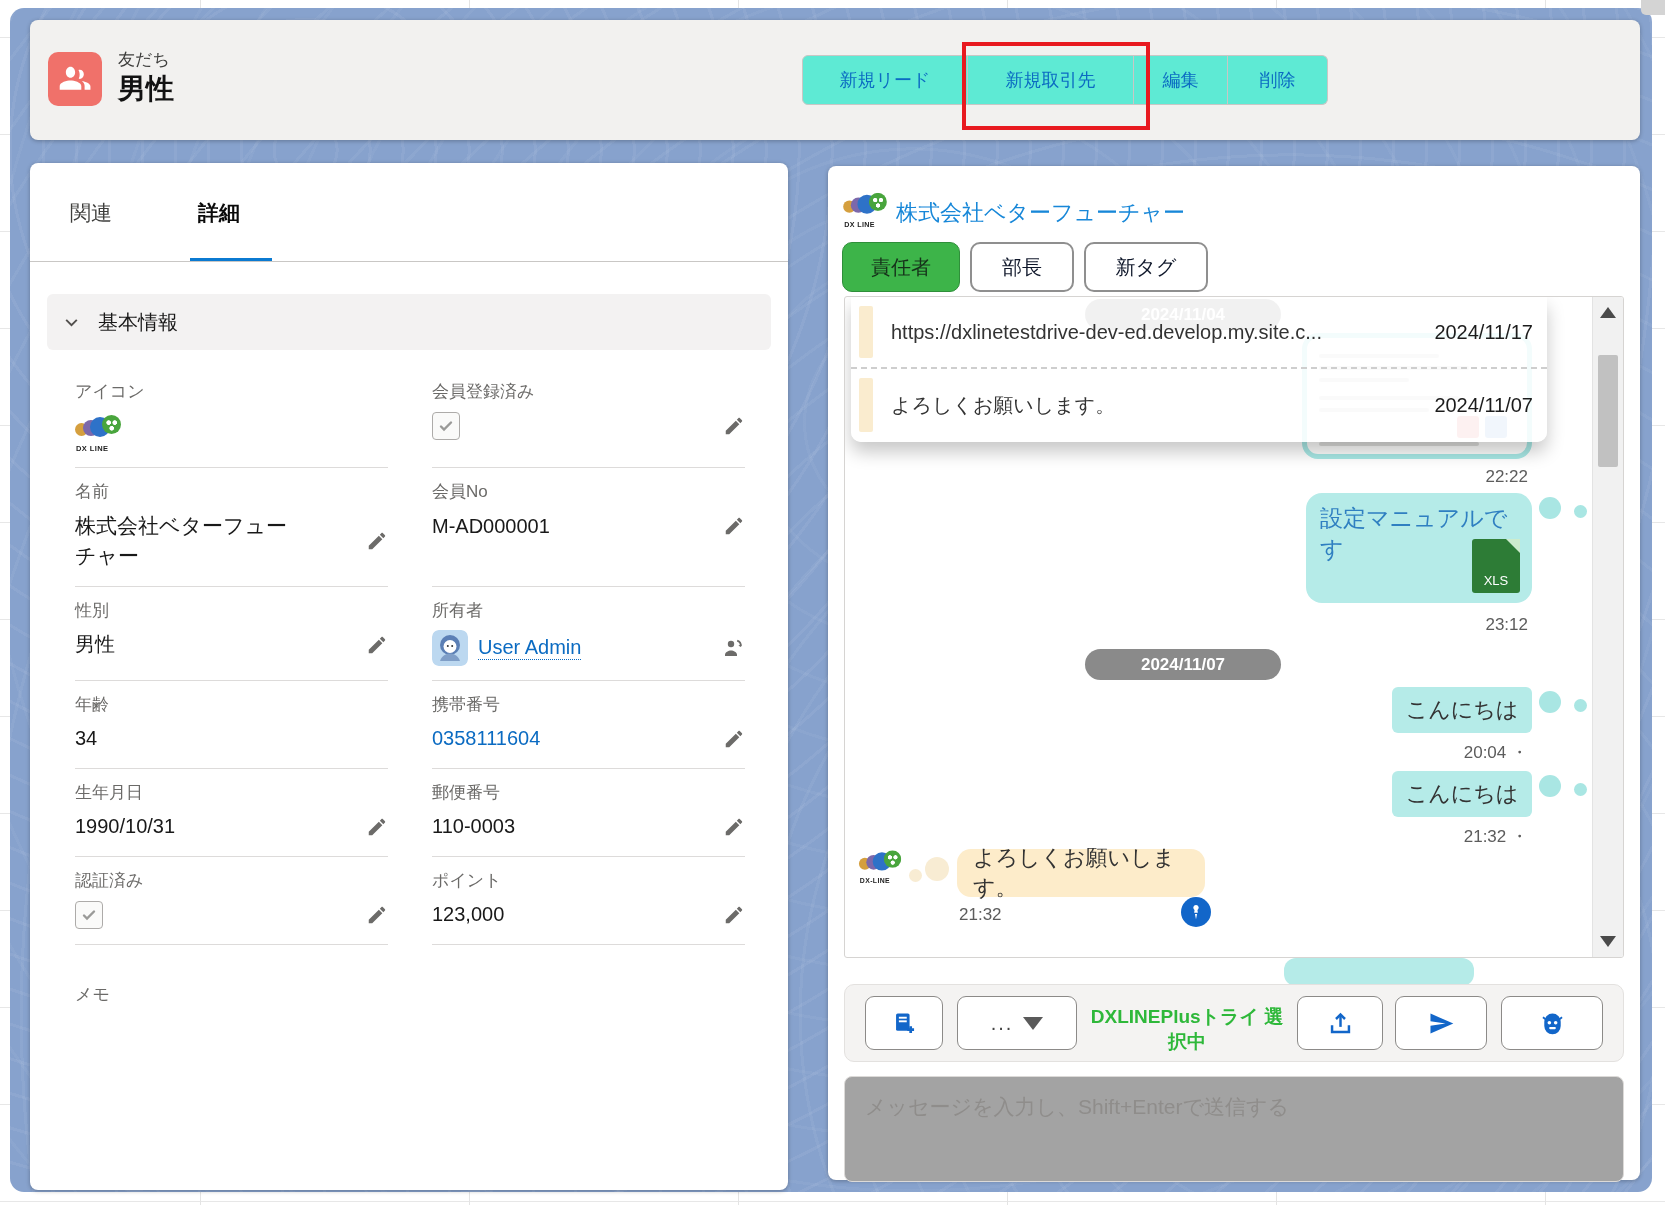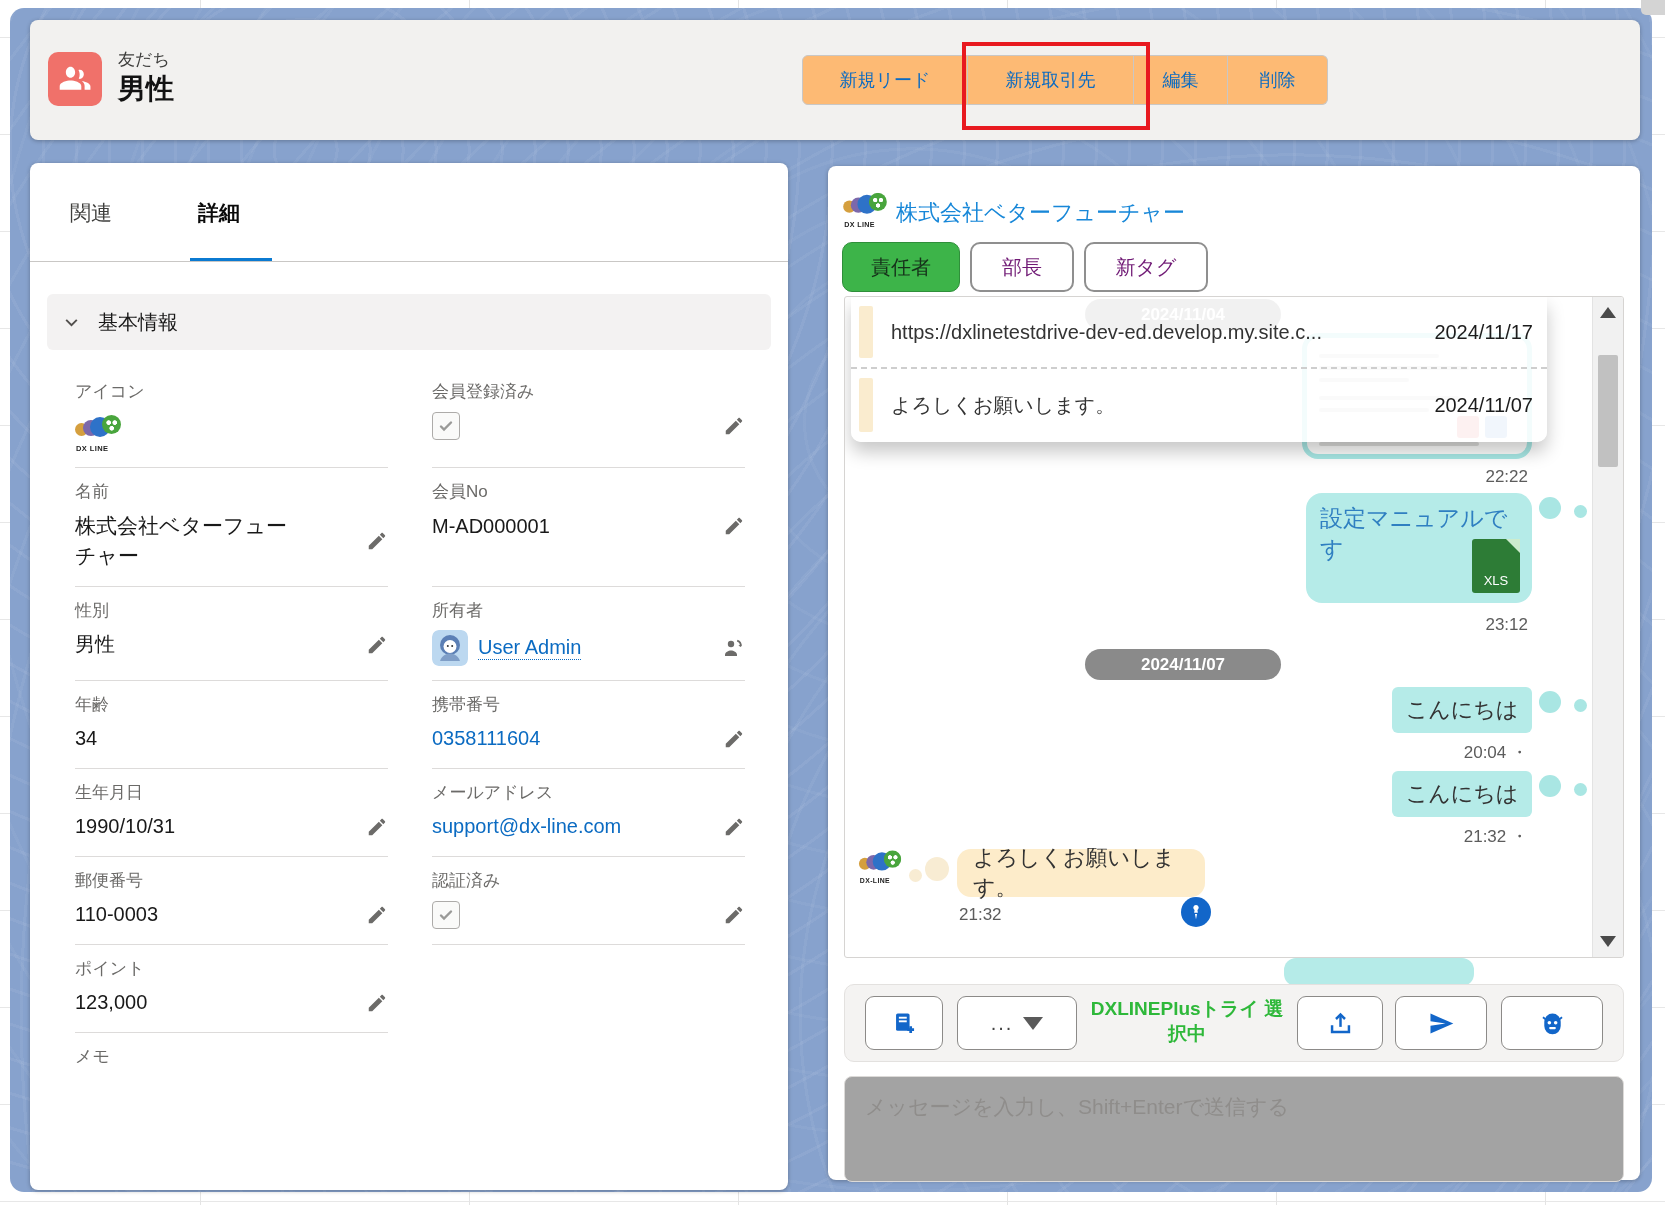--- a/index.html
+++ b/index.html
@@ -22,21 +22,21 @@
   .card{position:absolute;background:#fff;border-radius:8px;box-shadow:0 1px 4px rgba(0,0,0,.28)}
 
   
   .header-card{left:30px;top:20px;width:1610px;height:120px;background:#f2f1ef}
   .record-icon{position:absolute;left:18px;top:32px;width:54px;height:54px;background:#f0716a;border-radius:10px;
     display:flex;align-items:center;justify-content:center}
   .record-icon svg{width:36px;height:36px}
   .record-type{position:absolute;left:88px;top:28px;font-size:17px;color:#3e3e3c}
   .record-title{position:absolute;left:88px;top:50px;font-size:28px;font-weight:bold;color:#121212}
   .action-group{position:absolute;left:772px;top:35px;height:50px;display:flex}
-  .action-btn{box-sizing:border-box;height:50px;border:1px solid #c9c7c5;border-left-width:0;background:#fdba74;
+  .action-btn{box-sizing:border-box;height:50px;border:1px solid #c9c7c5;border-left-width:0;background:#5eead4;
     color:#0b6bc2;font-size:18px;font-family:inherit;display:flex;align-items:center;justify-content:center;
     padding:18px;cursor:pointer}
   .action-btn:first-child{border-left-width:1px;border-radius:6px 0 0 6px}
   .action-btn:last-child{border-radius:0 6px 6px 0}
   .b-w1{width:166px}.b-w2{width:166px}.b-w3{width:94px}.b-w4{width:190px}.b-w5{width:100px}
   .red-box{position:absolute;left:932px;top:22px;width:180px;height:80px;border:4px solid #e8191f;pointer-events:none}
 
   
   .left-card{left:30px;top:163px;width:758px;height:1027px}
   .tab{position:absolute;top:36px;font-size:21px;color:#3e3e3c;cursor:pointer}
@@ -79,21 +79,21 @@
       radial-gradient(circle at 51% 70%,#fff 2px,transparent 2.6px)}
   .dxlogo .lg-text{position:absolute;left:1px;bottom:0;font-size:7.5px;font-weight:bold;color:#222;letter-spacing:.4px;white-space:nowrap}
 
   
   .right-card{left:828px;top:166px;width:812px;height:1014px}
   .chat-head-logo{position:absolute;left:14px;top:22px;transform:scale(.95)}
   .chat-contact{position:absolute;left:68px;top:32px;font-size:22px;color:#1787d8;cursor:pointer}
   .tagbtn{position:absolute;top:76px;height:50px;box-sizing:border-box;border-radius:10px;font-size:20px;
     display:flex;align-items:center;justify-content:center;cursor:pointer;font-family:Liberation Mono, monospace}
   .tag-green{left:14px;width:118px;background:#3db449;border:1px solid #2f8f3a;color:#16301a}
-  .tag-plain{background:#fff;border:2px solid #8f8f8f;color:#701a75}
+  .tag-plain{background:#fff;border:2px solid #8f8f8f;color:#0f172a}
   .tag2{left:142px;width:104px}
   .tag3{left:256px;width:124px}
 
   .chat-box{position:absolute;left:16px;top:130px;width:780px;height:662px;border:1px solid #d6d4d2;border-radius:3px;
     background:#fff;box-sizing:border-box;overflow:hidden}
   .scrollbar{position:absolute;right:0;top:0;bottom:0;width:30px;background:#f1f1f1;border-left:1px solid #e3e3e3;z-index:6}
   .sb-up,.sb-down{position:absolute;left:7px;width:0;height:0;border-left:8px solid transparent;border-right:8px solid transparent;cursor:pointer}
   .sb-up{top:10px;border-bottom:11px solid #4a4a4a}
   .sb-down{bottom:10px;border-top:11px solid #4a4a4a}
   .sb-thumb{position:absolute;left:5px;top:58px;width:20px;height:112px;background:#c1c1c1;border-radius:2px;cursor:pointer}
@@ -139,21 +139,21 @@
 
   .toolbar{position:absolute;left:16px;top:818px;width:780px;height:78px;background:#f4f3f2;border:1px solid #e3e1df;
     border-radius:10px;box-sizing:border-box}
   .tb-btn{position:absolute;top:11px;height:54px;box-sizing:border-box;border:1.6px solid #8c8a88;border-radius:9px;background:#fff;
     display:flex;align-items:center;justify-content:center;gap:10px;cursor:pointer;font-family:inherit}
   .tb-btn svg{width:27px;height:27px}
   .tb-1{left:20px;width:78px}
   .tb-2{left:112px;width:120px}
   .tb-more{font-size:20px;color:#444;letter-spacing:2px}
   .tb-caret{width:0;height:0;border-left:10px solid transparent;border-right:10px solid transparent;border-top:13px solid #5a5a5a}
-  .tb-plan{position:absolute;left:238px;top:12px;width:208px;font-size:19px;font-weight:bold;color:#2eb83a;
+  .tb-plan{position:absolute;left:238px;top:20px;width:208px;font-size:19px;font-weight:bold;color:#2eb83a;
     line-height:1.3;text-align:center}
   .tb-3{left:452px;width:86px}
   .tb-4{left:550px;width:92px}
   .tb-5{left:656px;width:102px}
 
   .composer{position:absolute;left:16px;top:910px;width:780px;height:106px;border:1px solid #dcdad8;border-radius:8px;
     box-sizing:border-box;background:#a3a3a3}
   .composer textarea{width:100%;height:100%;box-sizing:border-box;border:none;outline:none;resize:none;background:transparent;
     padding:16px 20px;font-size:21px;color:#444;font-family:inherit}
   .composer textarea::placeholder{color:#8f8d8b}
@@ -298,29 +298,20 @@
     <div class="cell">
       <div class="flabel">生年月日</div>
       <div class="fvalrow">
         <div class="fval">1990/10/31</div>
         <span class="pencil"><svg viewBox="0 0 24 24">
               <path d="M3 17.2V21h3.8L17.8 10 14 6.2 3 17.2zM20.7 7.1c.4-.4.4-1 0-1.4l-2.4-2.4c-.4-.4-1-.4-1.4 0l-1.8 1.8 3.8 3.8 1.8-1.8z" fill="#6c6b69"></path>
             </svg></span>
       </div>
     </div>
 
-    <div class="cell">
-      <div class="flabel">メールアドレス</div>
-      <div class="fvalrow">
-        <div class="fval link">support@dx-line.com</div>
-        <span class="pencil"><svg viewBox="0 0 24 24">
-              <path d="M3 17.2V21h3.8L17.8 10 14 6.2 3 17.2zM20.7 7.1c.4-.4.4-1 0-1.4l-2.4-2.4c-.4-.4-1-.4-1.4 0l-1.8 1.8 3.8 3.8 1.8-1.8z" fill="#6c6b69"></path>
-            </svg></span>
-      </div>
-    </div>
 
     <div class="cell">
       <div class="flabel">郵便番号</div>
       <div class="fvalrow">
         <div class="fval">110-0003</div>
         <span class="pencil"><svg viewBox="0 0 24 24">
               <path d="M3 17.2V21h3.8L17.8 10 14 6.2 3 17.2zM20.7 7.1c.4-.4.4-1 0-1.4l-2.4-2.4c-.4-.4-1-.4-1.4 0l-1.8 1.8 3.8 3.8 1.8-1.8z" fill="#6c6b69"></path>
             </svg></span>
       </div>
     </div>

